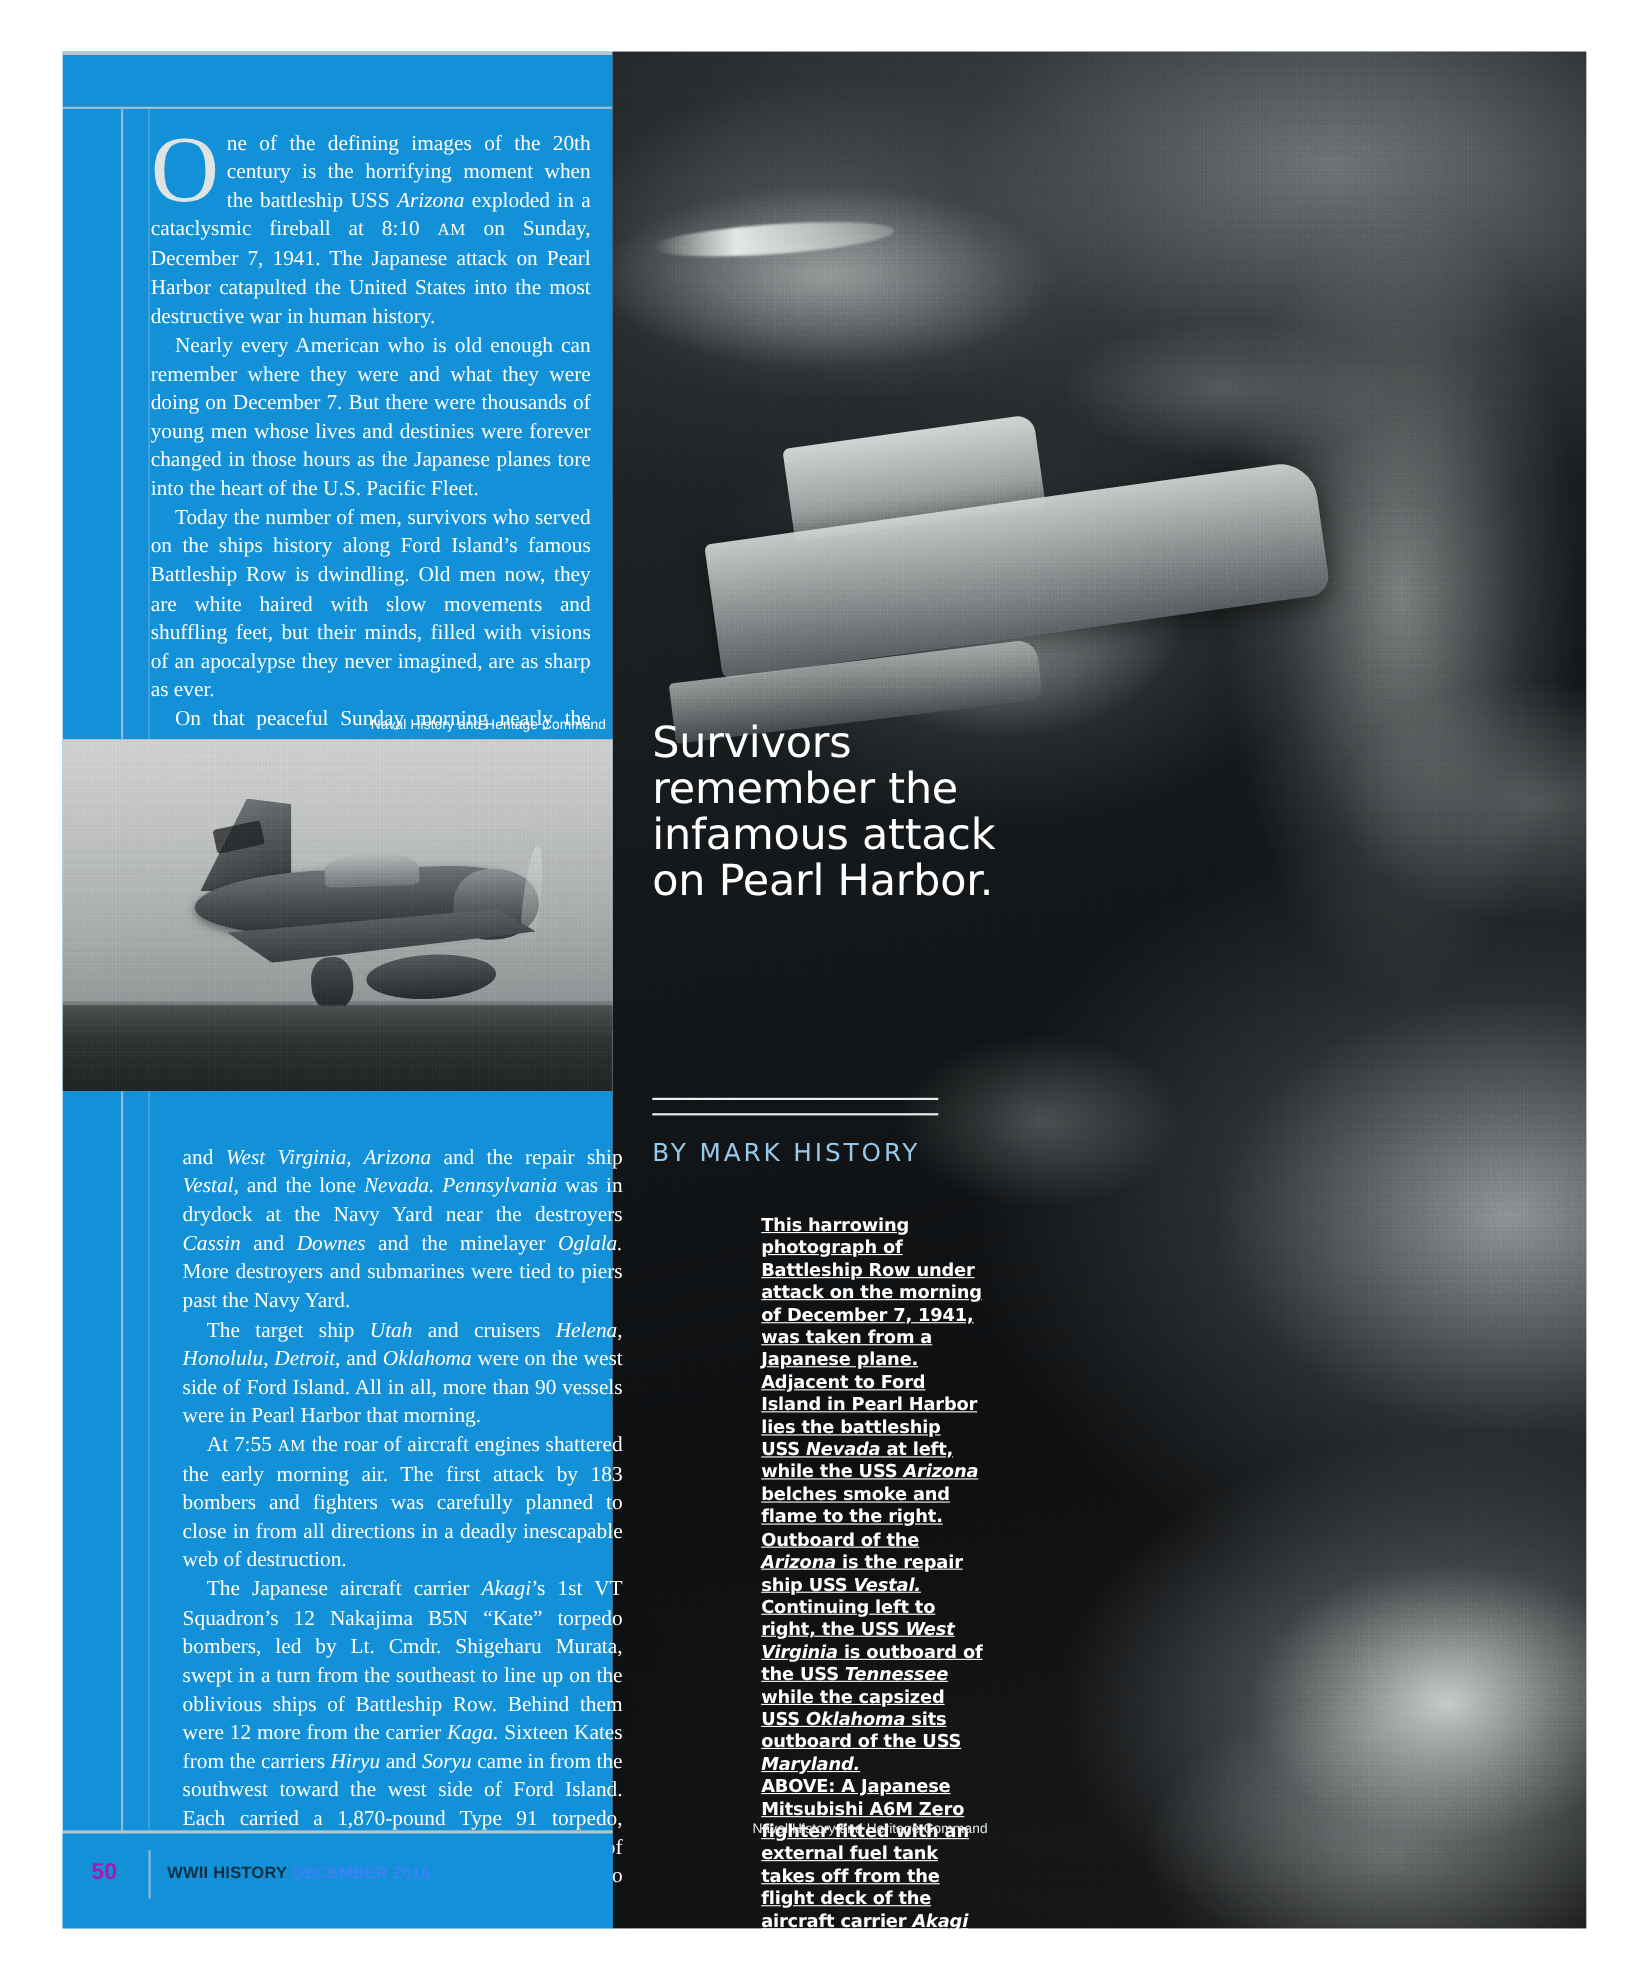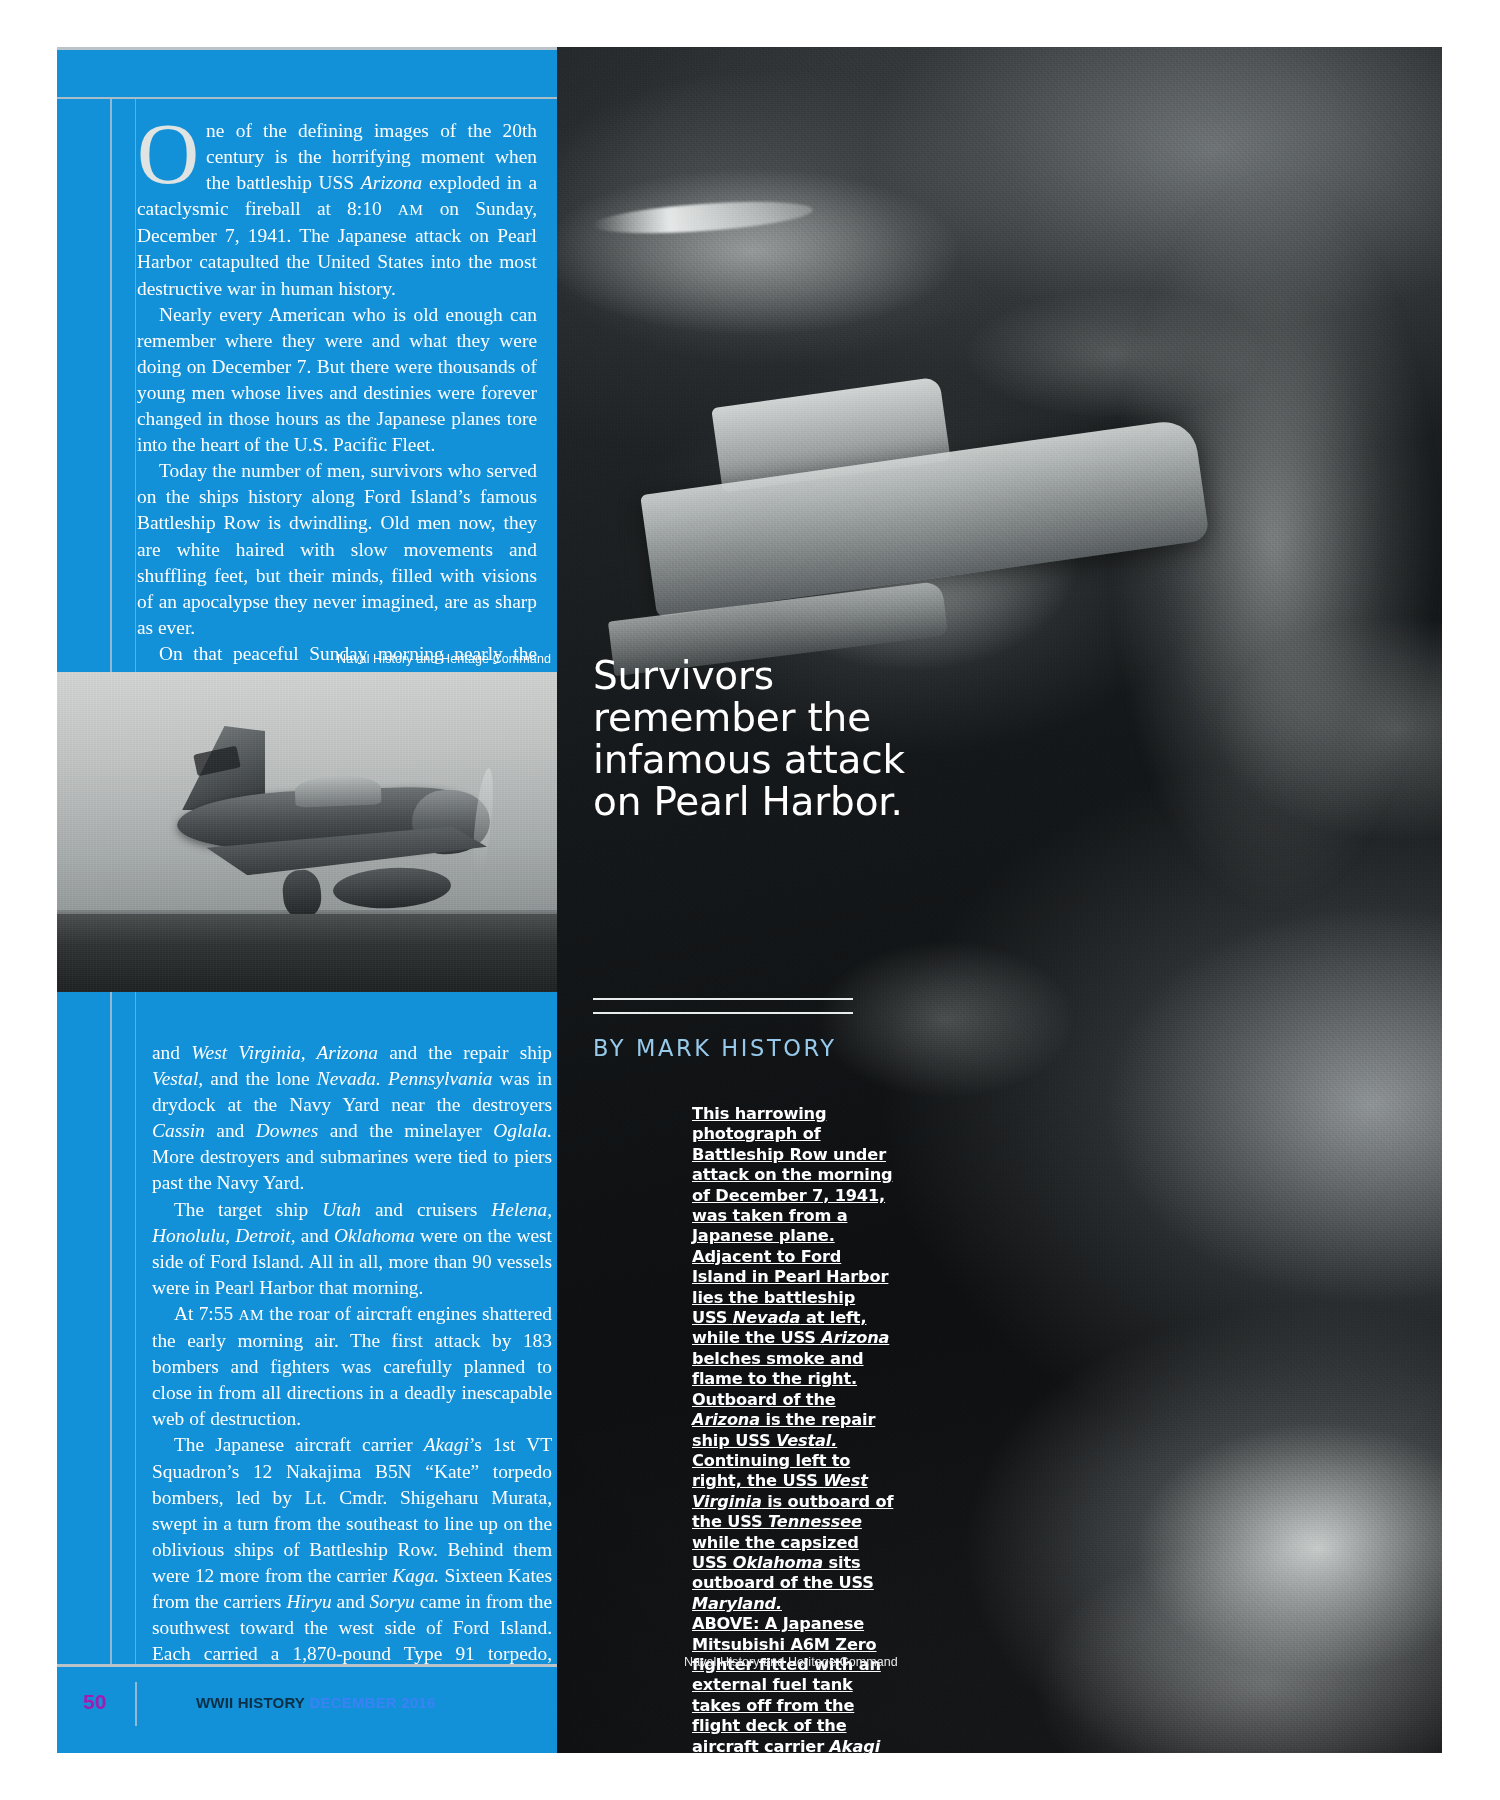--- a/index.html
+++ b/index.html
@@ -31,21 +31,21 @@
   .col{
     position:absolute;
     color:#ffffff;
     font-family:"Liberation Serif", serif;
     font-size:19.4px;
     line-height:26.1px;
     text-align:justify;
     -webkit-hyphens:auto;hyphens:auto;
   }
   .col-top{left:137px;top:118px;width:400px;}
-  .col-bot{left:125px;top:1040px;width:400px;padding-left:27px;}
+  .col-bot{left:139px;top:1040px;width:400px;padding-left:27px;}
   .col p{margin:0;text-indent:22px;}
   .col p.first{text-indent:0;}
   .col i,.col em{font-style:italic;}
   .sc{font-size:15.4px;letter-spacing:.4px;}
 
   .dropcap{
     float:left;
     font-family:"Liberation Serif", serif;
     font-size:86px;
     line-height:69px;
@@ -241,21 +241,21 @@
     position:absolute;left:83px;top:1690px;
     font-family:"Liberation Sans", sans-serif;
     font-weight:700;font-size:21px;color:#a21caf;
   }
   .foot-div{position:absolute;left:135px;top:1682px;width:2px;height:44px;background:#8fb9d4;}
   .foot-text{
     position:absolute;left:152px;top:1694px;
     font-family:"Liberation Sans", sans-serif;
     font-size:15px;letter-spacing:.2px;
   }
-  .foot-text .mag{color:#0b2f45;font-weight:700;margin-left:44px;}
+  .foot-text .mag{color:#0b2f45;font-weight:700;}
   .foot-text .iss{color:#3b82f6;font-weight:700;}
 </style>
 </head>
 <body>
 
 <div class="page">
 
   <div class="blue-panel"></div>
   <div class="rule-h1"></div>
   <div class="rule-h2"></div>

